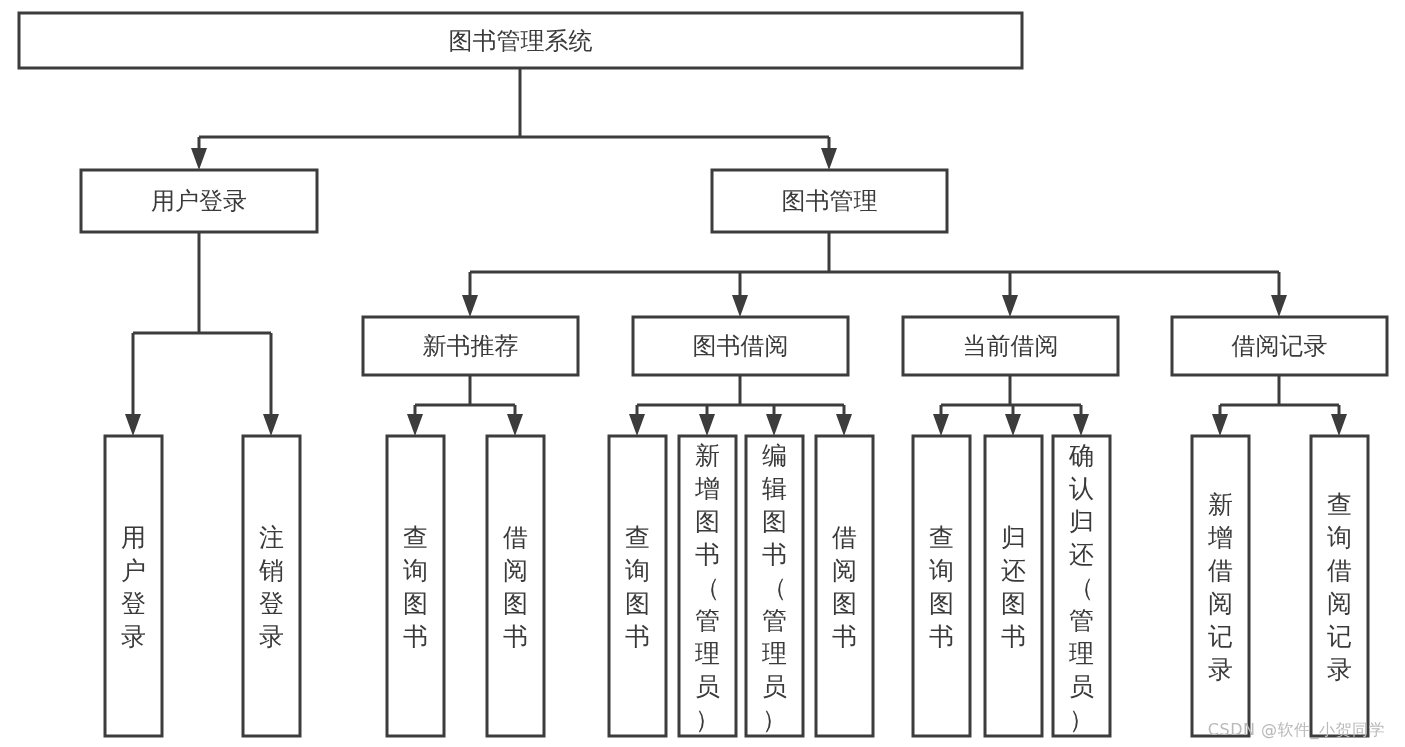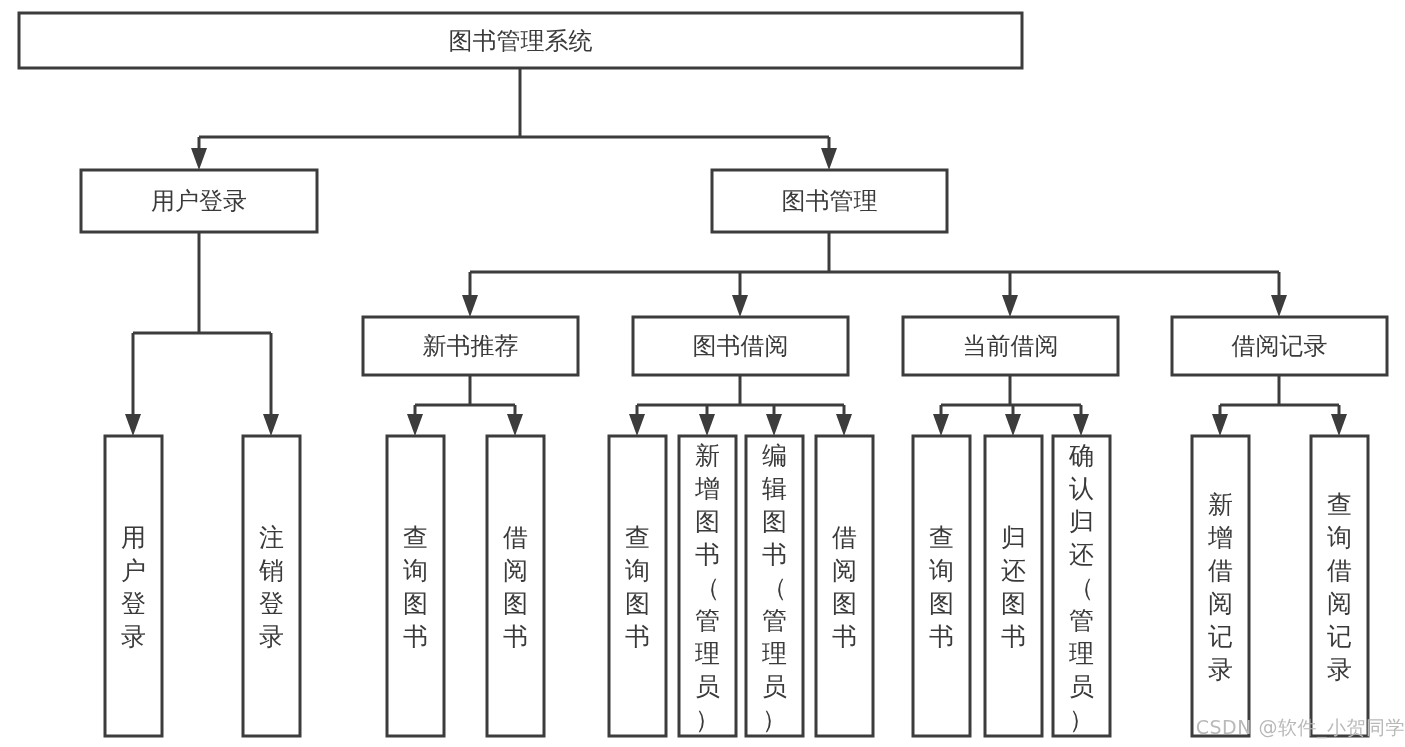--- a/index.html
+++ b/index.html
@@ -51,24 +51,24 @@
     dominant-baseline: middle;
   }
   .node-label-v {
     fill: #3a3a3a;
     font-family: "DejaVu Sans", "Liberation Sans", sans-serif;
     font-size: 25px;
     text-anchor: middle;
   }
   .watermark-text {
     position: absolute;
-    right: 0;
+    right: 20px;
     bottom: 6px;
     font-family: "DejaVu Sans", "Liberation Sans", sans-serif;
-    font-size: 19px;
+    font-size: 16px;
     color: #b9b9b9;
     white-space: nowrap;
     letter-spacing: 0.5px;
     user-select: none;
   }
 </style>
 </head>
 <body>
 
 <div id="diagram-root">

